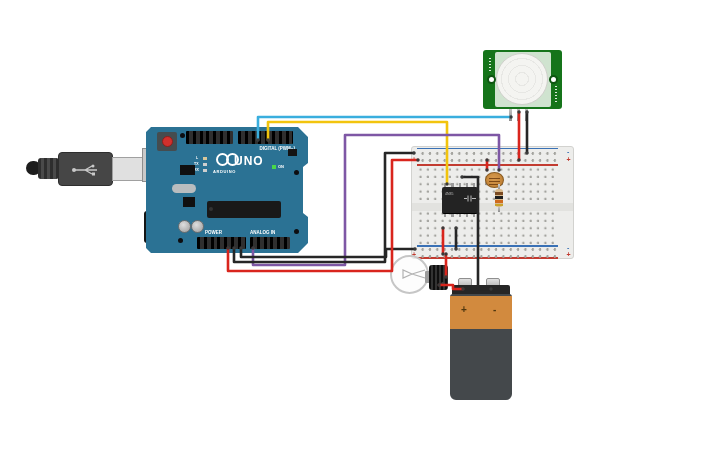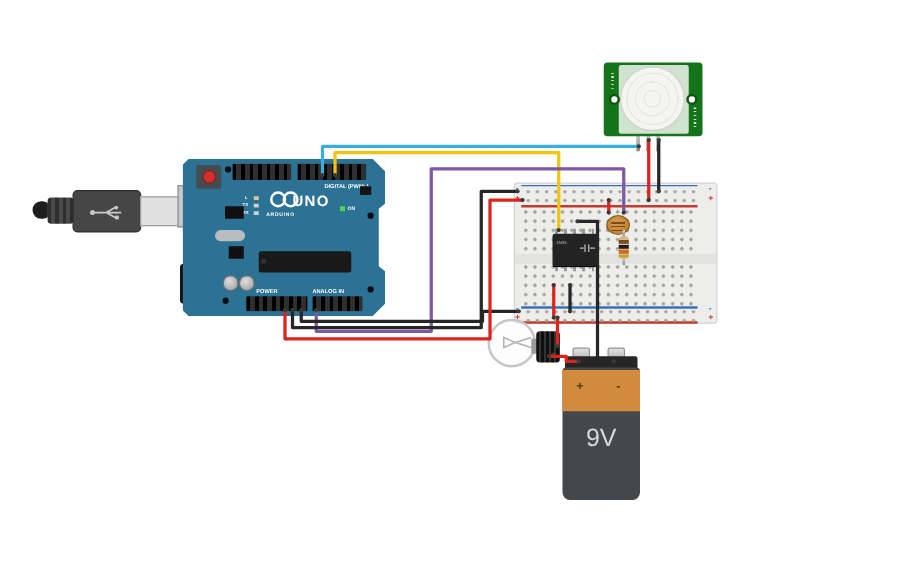--- a/index.html
+++ b/index.html
@@ -160,21 +160,20 @@
   </div>
 
   <div class="abs" style="left:450px;top:278px;width:62px;height:122px;">
     <div class="abs" style="left:8px;top:0;width:14px;height:10px;background:linear-gradient(180deg,#e2e2e2,#b5b5b5);border:1px solid #8f8f8f;border-radius:2px;box-sizing:border-box;"></div>
     <div class="abs" style="left:36px;top:0;width:14px;height:10px;background:linear-gradient(180deg,#e2e2e2,#b5b5b5);border:1px solid #8f8f8f;border-radius:2px;box-sizing:border-box;"></div>
     <div class="abs" style="left:2px;top:7px;width:58px;height:11px;background:#262626;border-radius:2px;"></div>
     <div class="abs" style="left:0;top:16px;width:62px;height:106px;background:#44484b;border-radius:3px 3px 6px 6px;"></div>
     <div class="abs" style="left:0;top:18px;width:62px;height:33px;background:#d28a3e;"></div>
     <div class="abs" style="left:11px;top:26px;font-size:10px;font-weight:bold;color:#4f370f;">+</div>
     <div class="abs" style="left:43px;top:26px;font-size:10px;font-weight:bold;color:#4f370f;">-</div>
-    <div class="abs" style="left:0;top:62px;width:62px;text-align:center;font-size:20px;color:#d9d9d9;">9V</div>
   </div>
 
   <svg class="abs wires" id="wire-layer" xmlns="http://www.w3.org/2000/svg">
       <polyline points="258,140 258,117 511,117" fill="none" stroke="#3aaede" stroke-width="2.6" stroke-linejoin="round" stroke-linecap="round"></polyline>
       <circle cx="258" cy="140" r="1.7" fill="#3a3a3a"></circle>
       <circle cx="511" cy="117" r="1.7" fill="#3a3a3a"></circle>
       <polyline points="268,140 268,122 447,122 447,184" fill="none" stroke="#f2c40d" stroke-width="2.6" stroke-linejoin="round" stroke-linecap="round"></polyline>
       <circle cx="268" cy="140" r="1.7" fill="#3a3a3a"></circle>
       <circle cx="447" cy="184" r="1.7" fill="#3a3a3a"></circle>
       <polyline points="253,248 253,265 345,265 345,135 499,135 499,170" fill="none" stroke="#7e57a5" stroke-width="2.6" stroke-linejoin="round" stroke-linecap="round"></polyline>

